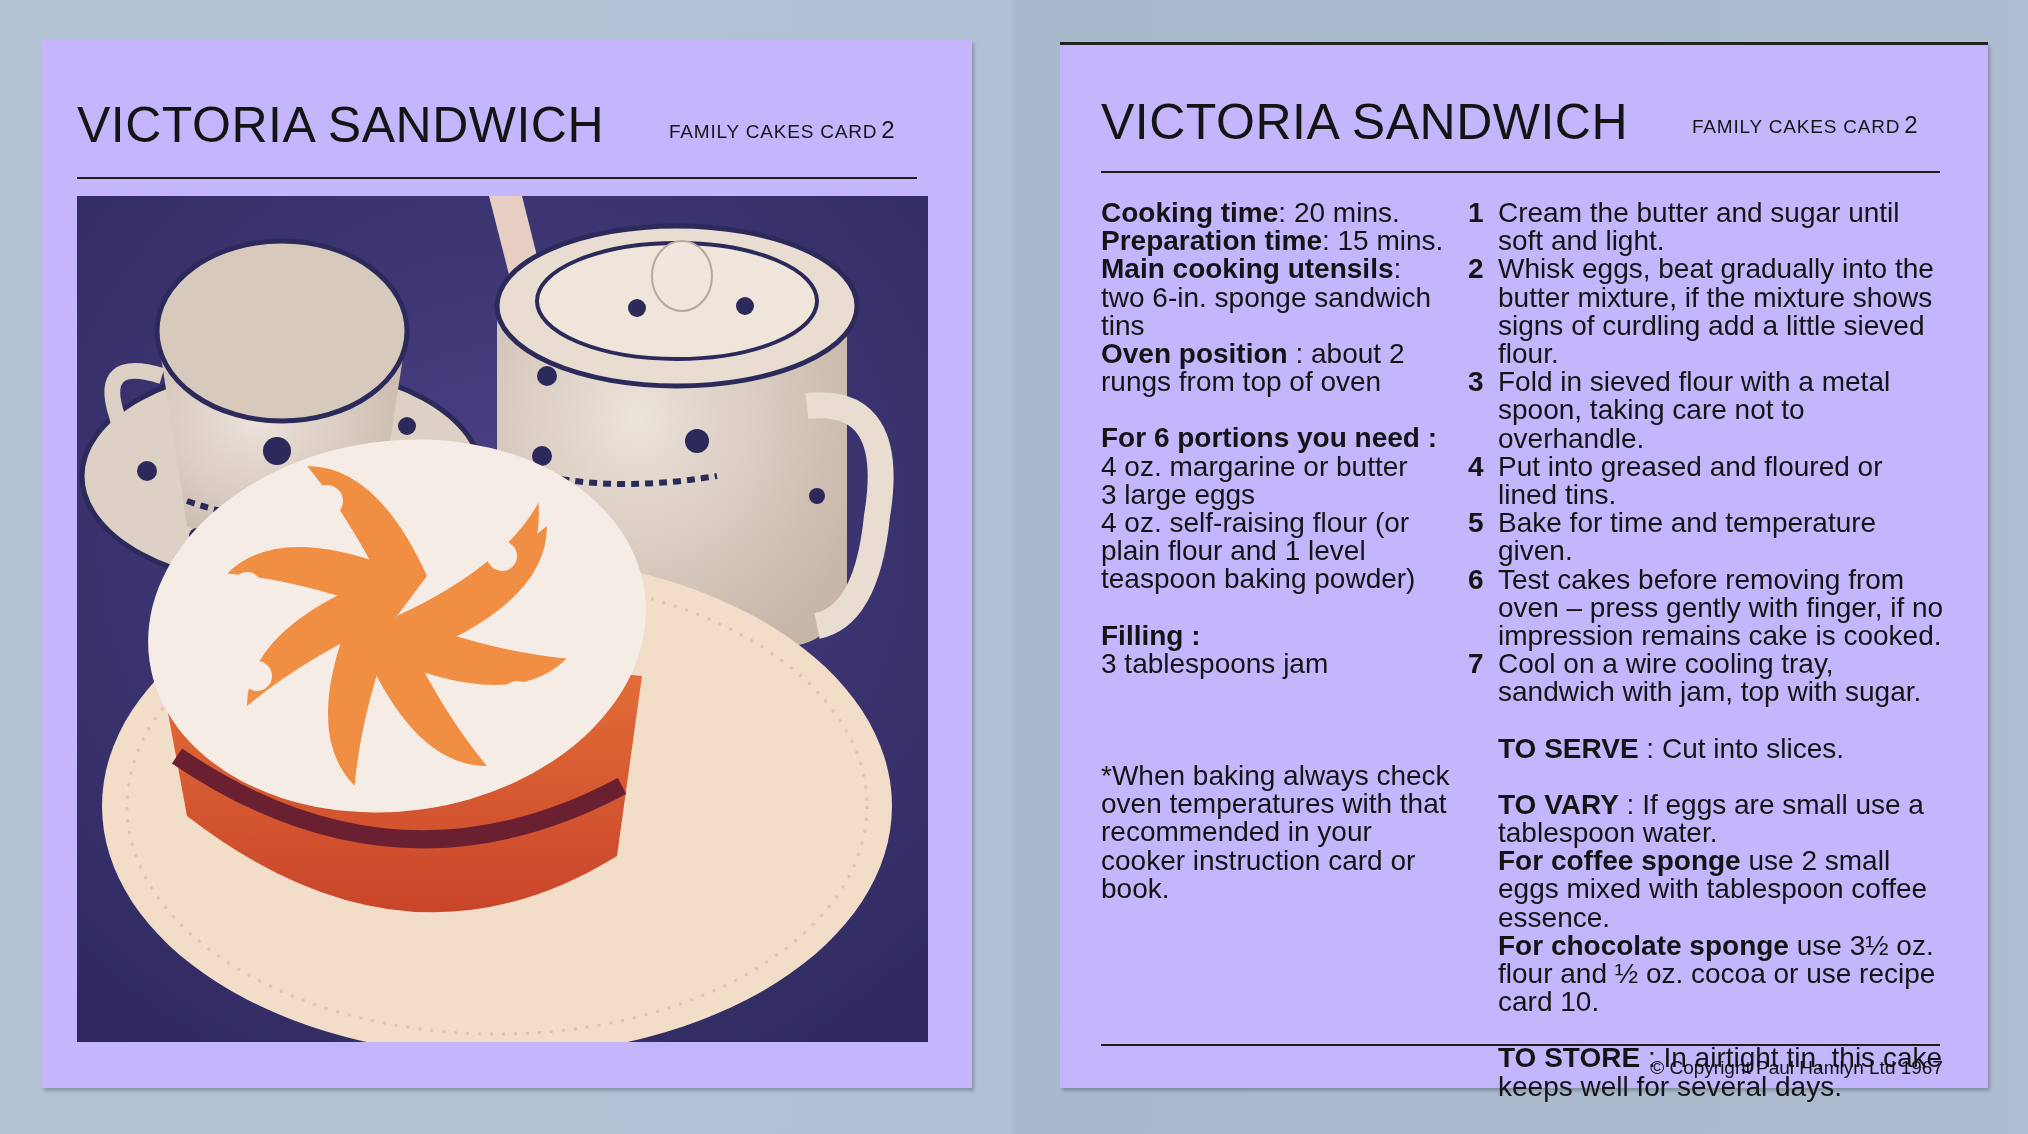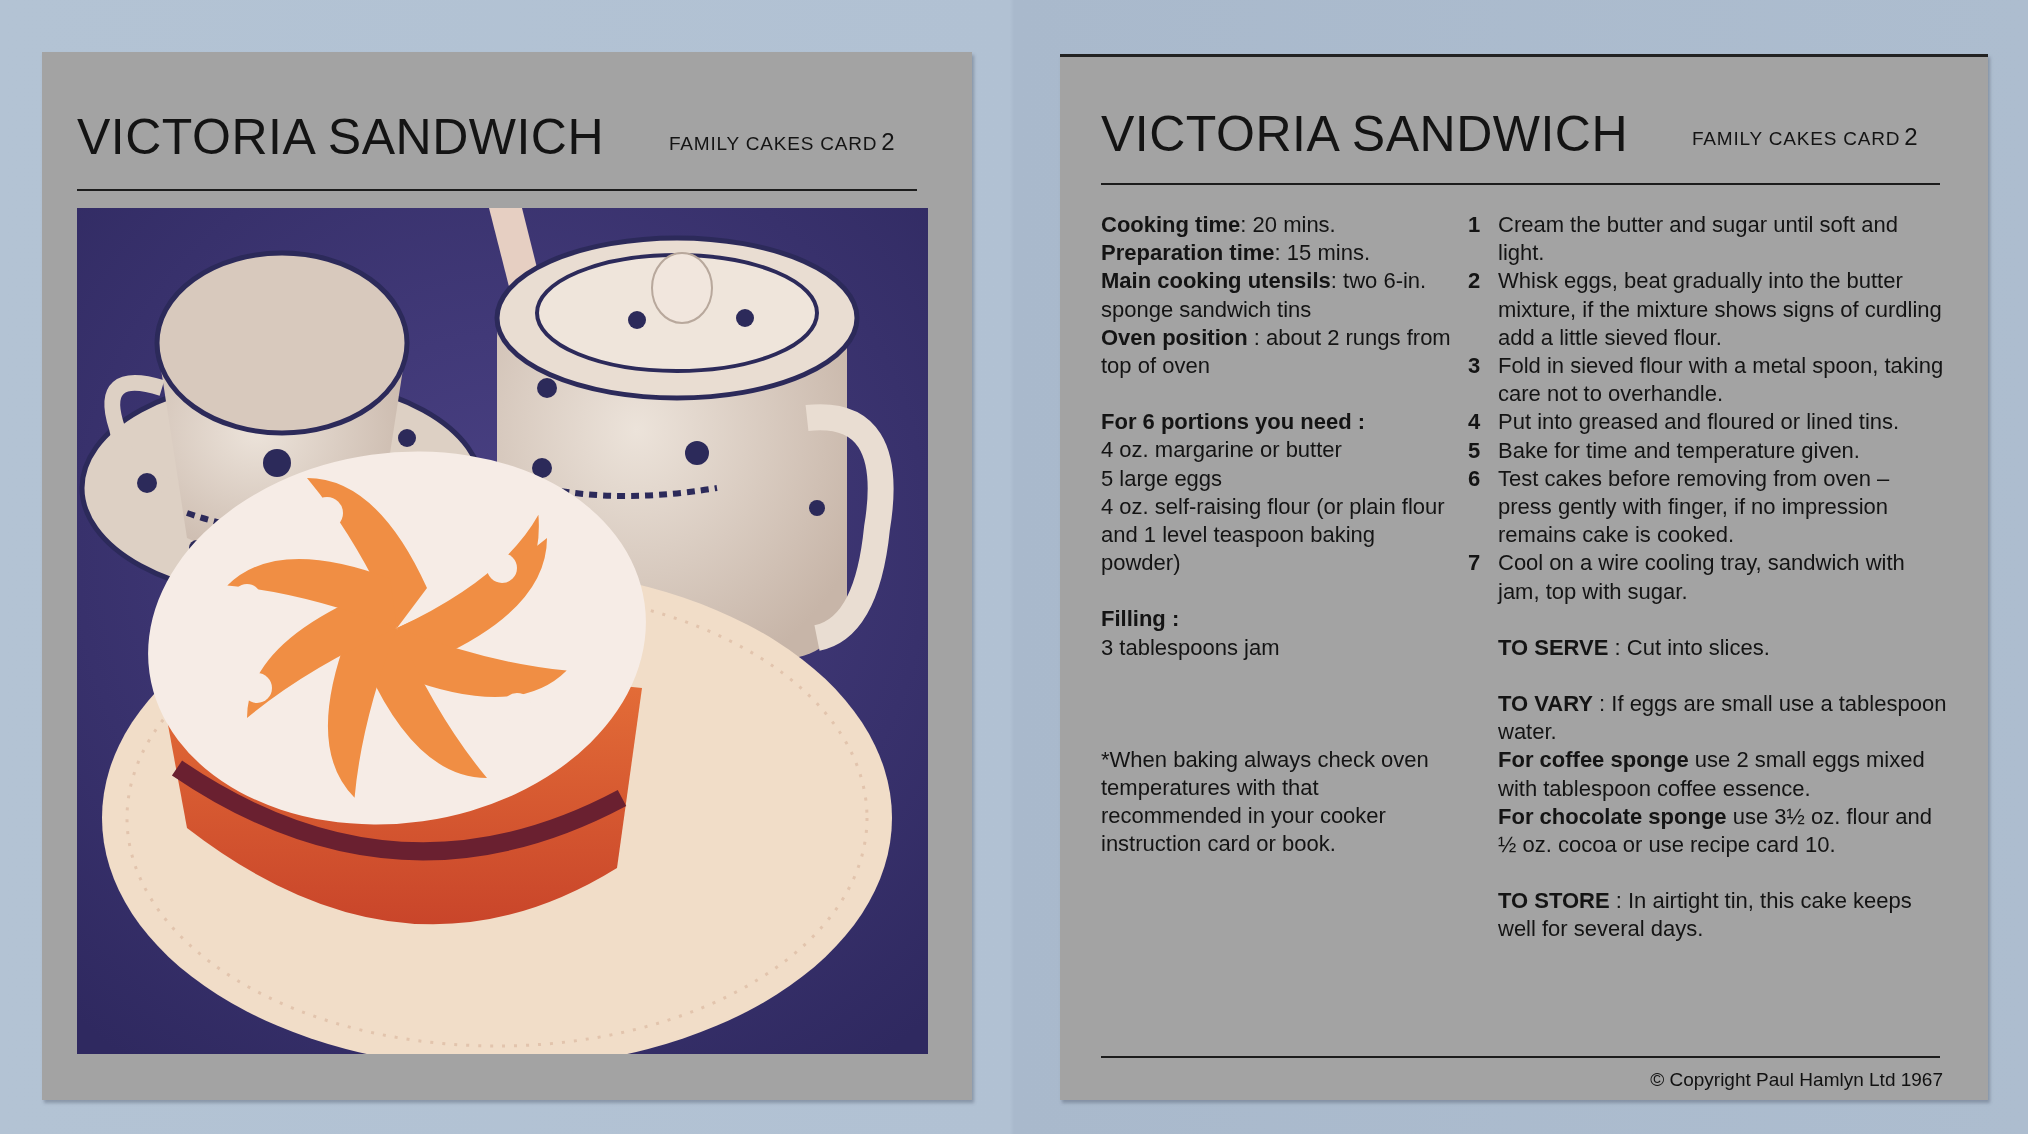--- a/index.html
+++ b/index.html
@@ -2,23 +2,22 @@
 <html><head>
 <meta charset="utf-8">
 <style>
   html, body { margin:0; padding:0; }
   body {
     width:2028px; height:1134px; position:relative; overflow:hidden;
     background: linear-gradient(90deg, #b3c3d4 0%, #b1c1d3 49.8%, #a9b9cc 50%, #adbdcf 100%);
     font-family: "Liberation Sans", sans-serif; color:#111;
   }
   .card {
-    position:absolute; background:#a3a3a3;
+    position:absolute; background:#c4b5fd;
     box-shadow: 2px 3px 3px rgba(60,70,90,0.35);
-    margin-top: 12px;
   }
   .card.left { left:42px; top:40px; width:930px; height:1048px; }
   .card.right { left:1060px; top:42px; width:928px; height:1046px; border-top:3px solid #222; box-sizing:border-box; }
   .title {
     position:absolute; font-size:50px; letter-spacing:0.5px; font-weight:400;
     color:#141414; white-space:nowrap; line-height:1;
   }
   .subtitle {
     position:absolute; font-size:19px; letter-spacing:0.8px; white-space:nowrap; line-height:1; color:#141414;
   }
@@ -32,21 +31,21 @@
   .photo {
     position:absolute; left:35px; top:156px; width:851px; height:846px; overflow:hidden;
     background:#3d3572;
   }
 
   
   .right .title { left:41px; top:52px; }
   .right .subtitle { left:632px; top:68px; }
   .right .rule.top { left:41px; top:126px; width:839px; }
   .right .rule.bottom { left:41px; top:999px; width:839px; }
-  .body { position:absolute; font-size:22px; line-height:28.2px; color:#141414; }
+  .body { position:absolute; font-size:28px; line-height:28.2px; color:#141414; }
   .col1 { left:41px; top:154px; width:350px; }
   .col2 { left:408px; top:154px; width:480px; }
   .b { font-weight:700; }
   .para { margin:0; }
   .gap { height:28px; }
   .step { display:flex; }
   .step .n { width:30px; flex:none; font-weight:700; }
   .step .t { flex:1; }
   .indent { padding-left:30px; }
   .copyright { position:absolute; right:45px; top:1012px; font-size:19px; white-space:nowrap; }
@@ -142,21 +141,21 @@
   <div class="rule top"></div>
 
   <div class="body col1">
     <p class="para"><span class="b">Cooking time</span><span>: </span><span>20 mins.</span></p>
     <p class="para"><span class="b">Preparation time</span><span>: </span><span>15 mins.</span></p>
     <p class="para"><span class="b">Main cooking utensils</span><span>: </span><span>two 6-in. sponge sandwich tins</span></p>
     <p class="para"><span class="b">Oven position</span><span> : </span><span>about 2 rungs from top of oven</span></p>
     <div class="gap"></div>
     <p class="para b">For 6 portions you need :</p>
     <p class="para">4 oz. margarine or butter</p>
-    <p class="para">5 large eggs</p>
+    <p class="para">3 large eggs</p>
     <p class="para">4 oz. self-raising flour (or plain flour and 1 level teaspoon baking powder)</p>
     <div class="gap"></div>
     <p class="para b">Filling :</p>
     <p class="para">3 tablespoons jam</p>
     <div class="gap"></div>
     <div class="gap"></div>
       <div class="gap"></div>
     <p class="para">*When baking always check oven temperatures with that recommended in your cooker instruction card or book.</p>
   </div>
 

